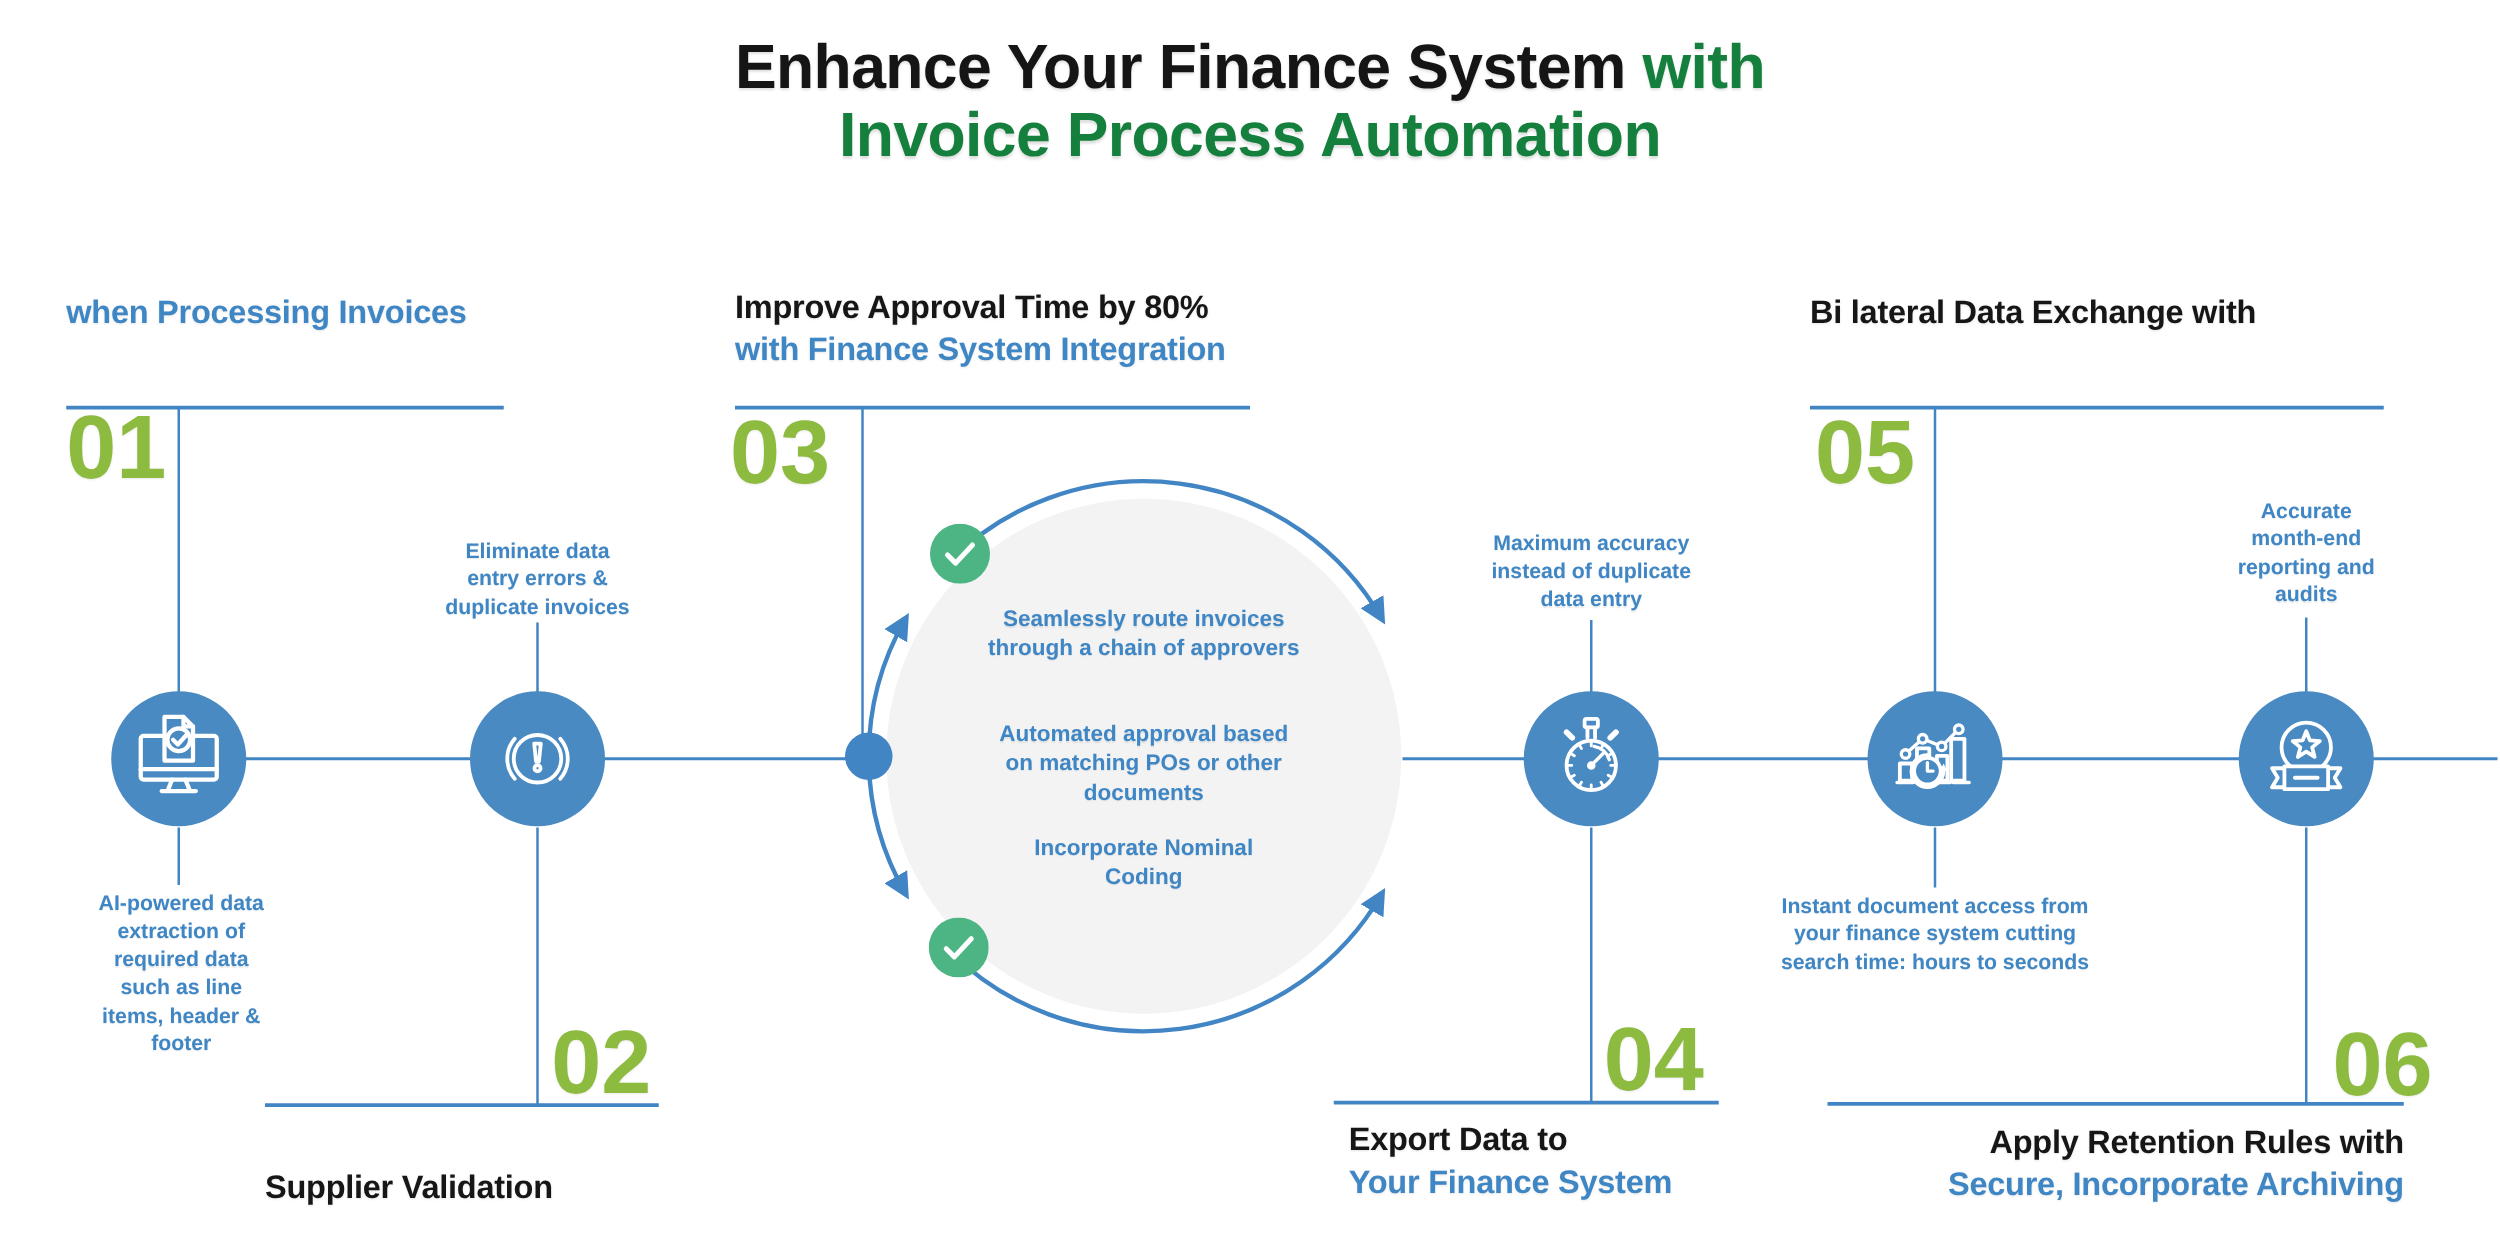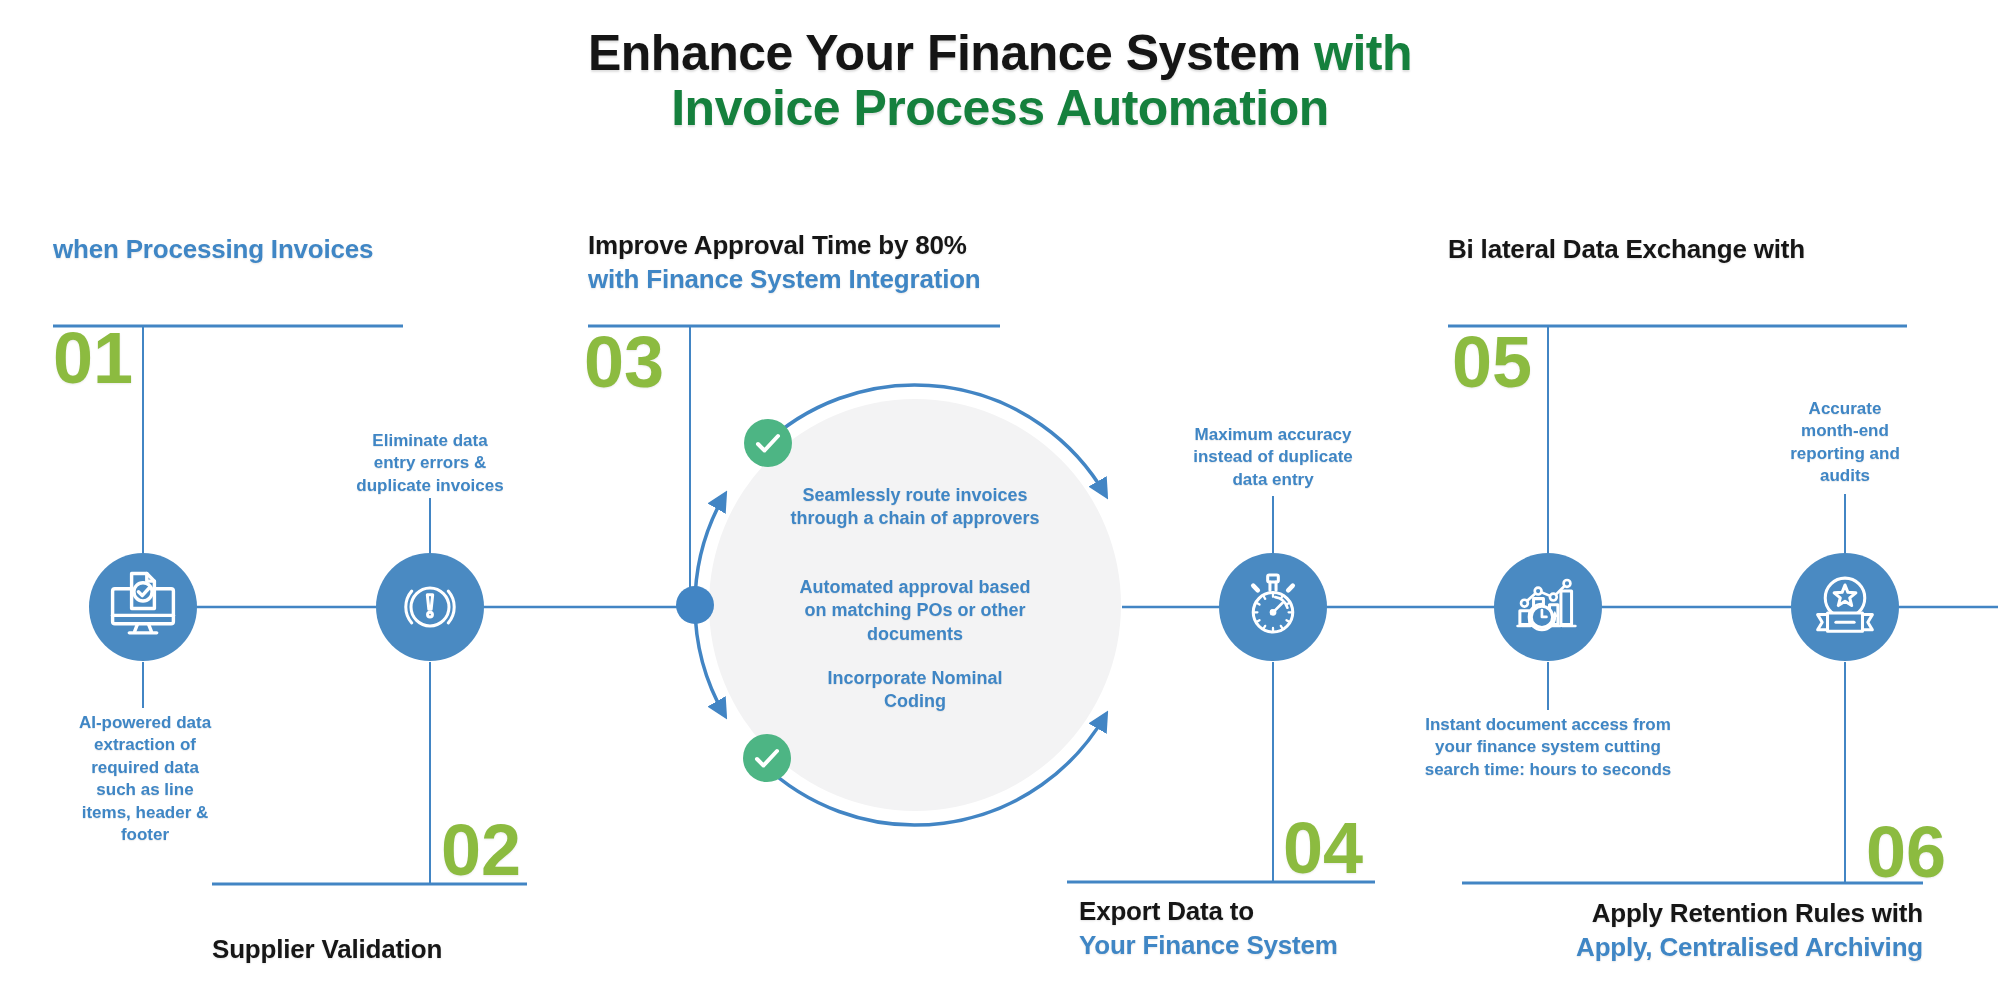--- a/index.html
+++ b/index.html
@@ -83,21 +83,21 @@
   </div>
   <div class="head" style="left:212px;top:897px;margin-top:36px;">
     <span class="hblack">Supplier Validation</span>
   </div>
   <div class="head" style="left:1067px;top:895px;margin-left:12px;">
     <span class="hblack">Export Data to</span>
     <span class="hblue">Your Finance System</span>
   </div>
   <div class="head right" style="left:1400px;width:523px;top:897px;">
     <span class="hblack">Apply Retention Rules with</span>
-    <span class="hblue">Apply, Centralised Archiving</span>
+    <span class="hblue">Secure, Incorporate Archiving</span>
   </div>
 
   <div class="num" style="left:53px;top:324px;">01</div>
   <div class="num" style="left:584px;top:328px;">03</div>
   <div class="num" style="left:1452px;top:328px;">05</div>
   <div class="num" style="left:441px;top:816px;">02</div>
   <div class="num" style="left:1283px;top:814px;">04</div>
   <div class="num" style="left:1866px;top:818px;">06</div>
 
   <div class="note" style="left:48px;top:712px;width:194px;">AI-powered data

